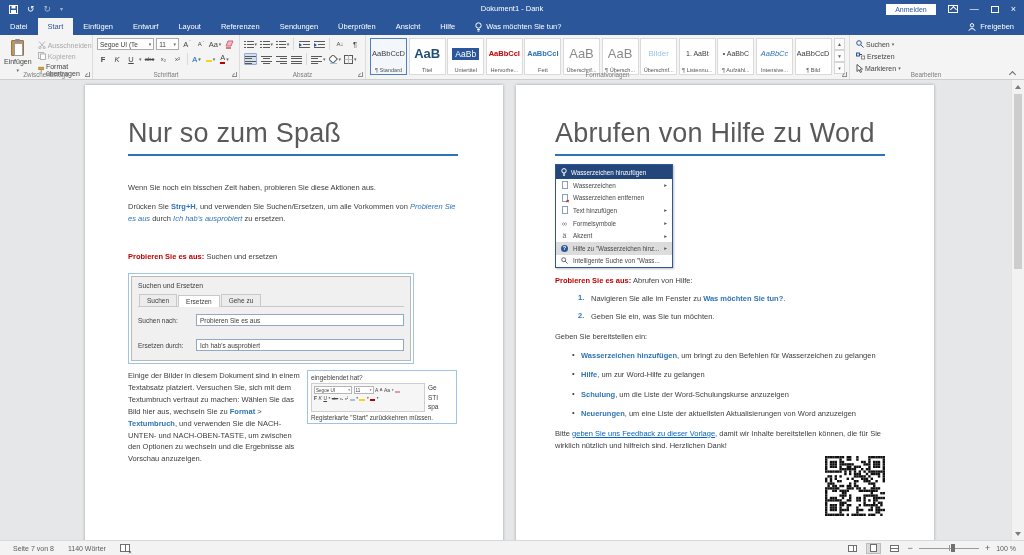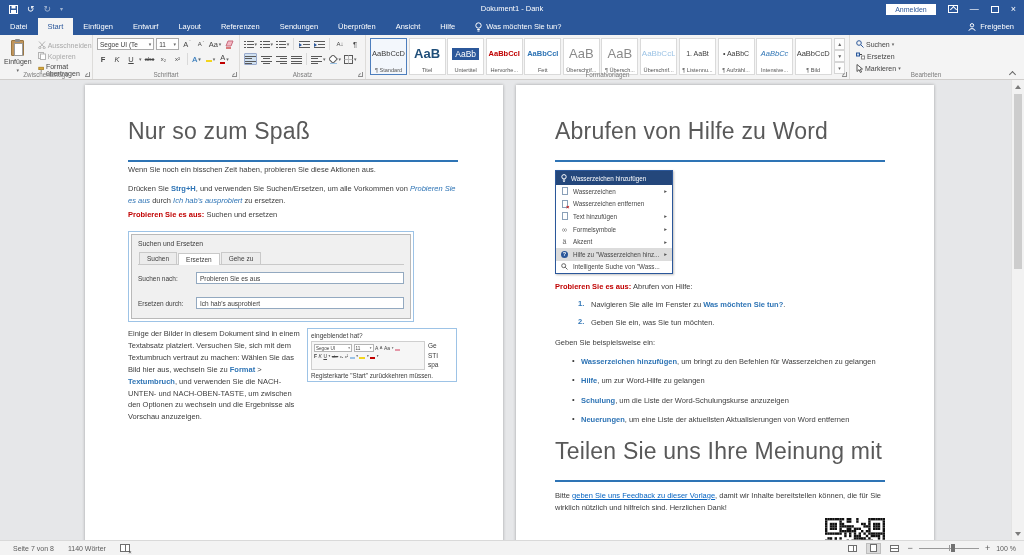--- a/index.html
+++ b/index.html
@@ -97,23 +97,23 @@
   .edit-col{display:flex;flex-direction:column;gap:2px;padding-top:1px}
 
   
   svg{display:block}
 
   
   .docarea{position:absolute;left:0;top:80px;width:1024px;height:460px;background:#e6e7e9;overflow:hidden}
   .page{position:absolute;top:5px;width:418px;height:620px;background:#fff;box-shadow:0 0 3px rgba(0,0,0,.3)}
   .page.l{left:85px;padding:33px 45px 0 43px}
   .page.r{left:516px;padding:33px 49px 0 39px}
-  .doch1{font-size:23px;font-weight:300;letter-spacing:.2px;color:#595959;
-    border-bottom:2px solid #2e74b5;padding-bottom:15px}
-  .body{font-size:7.5px;line-height:1.58;color:#3d3d3d}.mt7{margin-top:7px}.mt8{margin-top:8px}.mt9{margin-top:2px}.mt12{margin-top:12px}.mt13{margin-top:13px}
+  .doch1{font-size:27px;font-weight:300;letter-spacing:.2px;color:#595959;
+    border-bottom:2px solid #2e74b5;padding-bottom:5px}
+  .body{font-size:7.5px;line-height:1.58;color:#3d3d3d}.mt7{margin-top:7px}.mt8{margin-top:8px}.mt9{margin-top:26px}.mt12{margin-top:12px}.mt13{margin-top:13px}
   .red{color:#c00000;font-weight:bold}
   .bb{color:#2e74b5;font-weight:bold}
   .ib{color:#2e74b5;font-style:italic}
   .link{color:#0563c1;text-decoration:underline}
 
   
   .shot{margin-top:11px;width:286px;border:1px solid #9dc3e6;background:#fff;padding:2px}
   .dlg{border:1px solid #b9b9b9;background:#f0f0f0;padding:5px 6px 9px}
   .dlg-title{font-size:6.8px;color:#3c3c3c}
   .dlg-tabs{display:flex;margin-top:5px;border-bottom:1px solid #c9c9c9;padding-left:1px}
@@ -500,21 +500,21 @@
         </div>
       <div class="tile">
           <span class="prev h1p">AaB</span>
           <span class="lbl">Überschrif...</span>
         </div>
       <div class="tile">
           <span class="prev h1p">AaB</span>
           <span class="lbl">¶ Übersch...</span>
         </div>
       <div class="tile">
-          <span class="prev h3p">AaBbCcL</span>
+          <span class="prev h3p">Bilder</span>
           <span class="lbl">Überschrif...</span>
         </div>
       <div class="tile">
           <span class="prev" style="font-size:7px">1. AaBt</span>
           <span class="lbl">¶ Listennu...</span>
         </div>
       <div class="tile">
           <span class="prev" style="font-size:7px">• AaBbC</span>
           <span class="lbl">¶ Aufzähl...</span>
         </div>
@@ -709,40 +709,39 @@
 
     <div class="numrow">
       <span class="num">1.</span>
       <span class="body"><span>Navigieren Sie alle im Fenster zu </span><span class="bb">Was möchten Sie tun?</span><span>.</span></span>
     </div>
     <div class="numrow">
       <span class="num">2.</span>
       <span class="body">Geben Sie ein, was Sie tun möchten.</span>
     </div>
 
-    <p class="body mt8">Geben Sie beispielsweise ein:</p>
+    <p class="body mt8">Geben Sie bereitstellen ein:</p>
 
     <div class="bulrow">
         <span class="bul">•</span>
         <span class="body"><span class="bb">Wasserzeichen hinzufügen</span><span>, um bringt zu den Befehlen für Wasserzeichen zu gelangen</span></span>
       </div>
     <div class="bulrow">
         <span class="bul">•</span>
         <span class="body"><span class="bb">Hilfe</span><span>, um zur Word-Hilfe zu gelangen</span></span>
       </div>
     <div class="bulrow">
         <span class="bul">•</span>
         <span class="body"><span class="bb">Schulung</span><span>, um die Liste der Word-Schulungskurse anzuzeigen</span></span>
       </div>
     <div class="bulrow">
         <span class="bul">•</span>
-        <span class="body"><span class="bb">Neuerungen</span><span>, um eine Liste der aktuellsten Aktualisierungen von Word entfernen</span></span>
-      </div>
-
-    <h1 class="doch1 mt12">Teilen Sie uns Ihre Meinung mit</h1>
+        <span class="body"><span class="bb">Neuerungen</span><span>, um eine Liste der aktuellsten Aktualisierungen von Word anzuzeigen</span></span>
+      </div>
+
     <p class="body mt8"><span>Bitte </span><span class="link">geben Sie uns Feedback zu dieser Vorlage</span><span>, damit wir Inhalte bereitstellen können, die für Sie wirklich nützlich und hilfreich sind. Herzlichen Dank!</span></p>
 
     <div class="qrwrap">
         <span id="qr">
           <svg width="60" height="60">
             <rect x="0" y="0" width="2.4" height="2.4" fill="#111"></rect>
             <rect x="2.4" y="0" width="2.4" height="2.4" fill="#111"></rect>
             <rect x="4.8" y="0" width="2.4" height="2.4" fill="#111"></rect>
             <rect x="7.199999999999999" y="0" width="2.4" height="2.4" fill="#111"></rect>
             <rect x="9.6" y="0" width="2.4" height="2.4" fill="#111"></rect>

